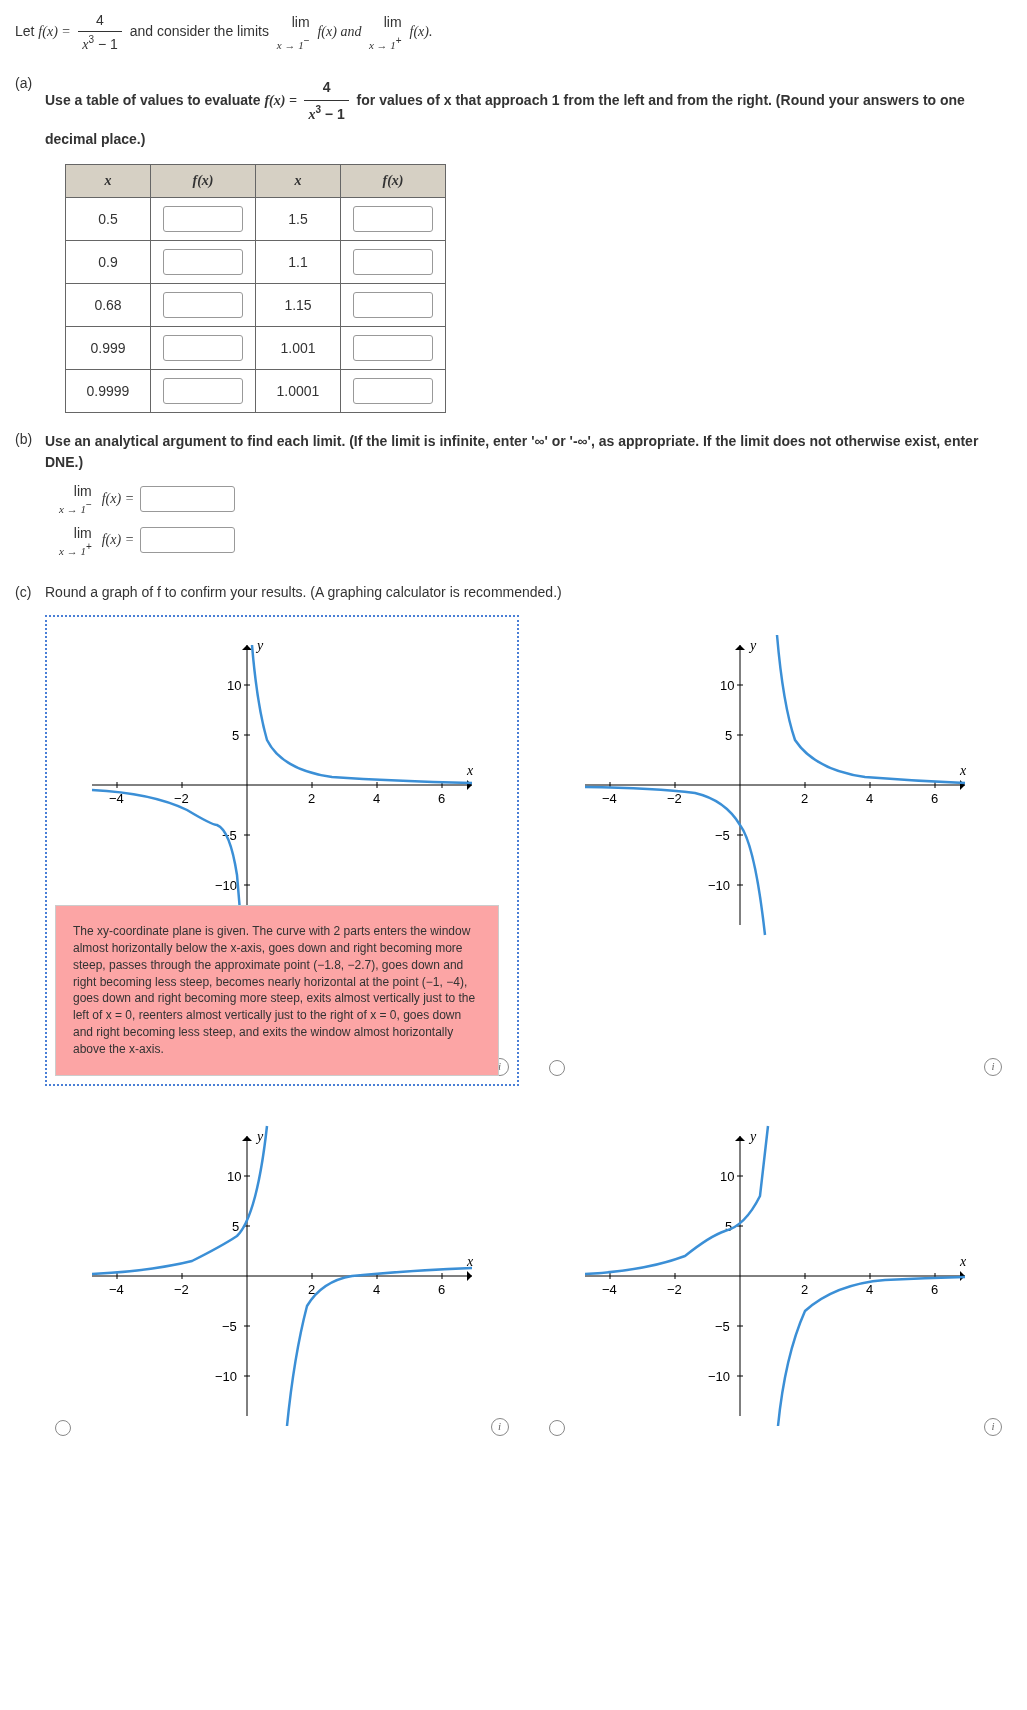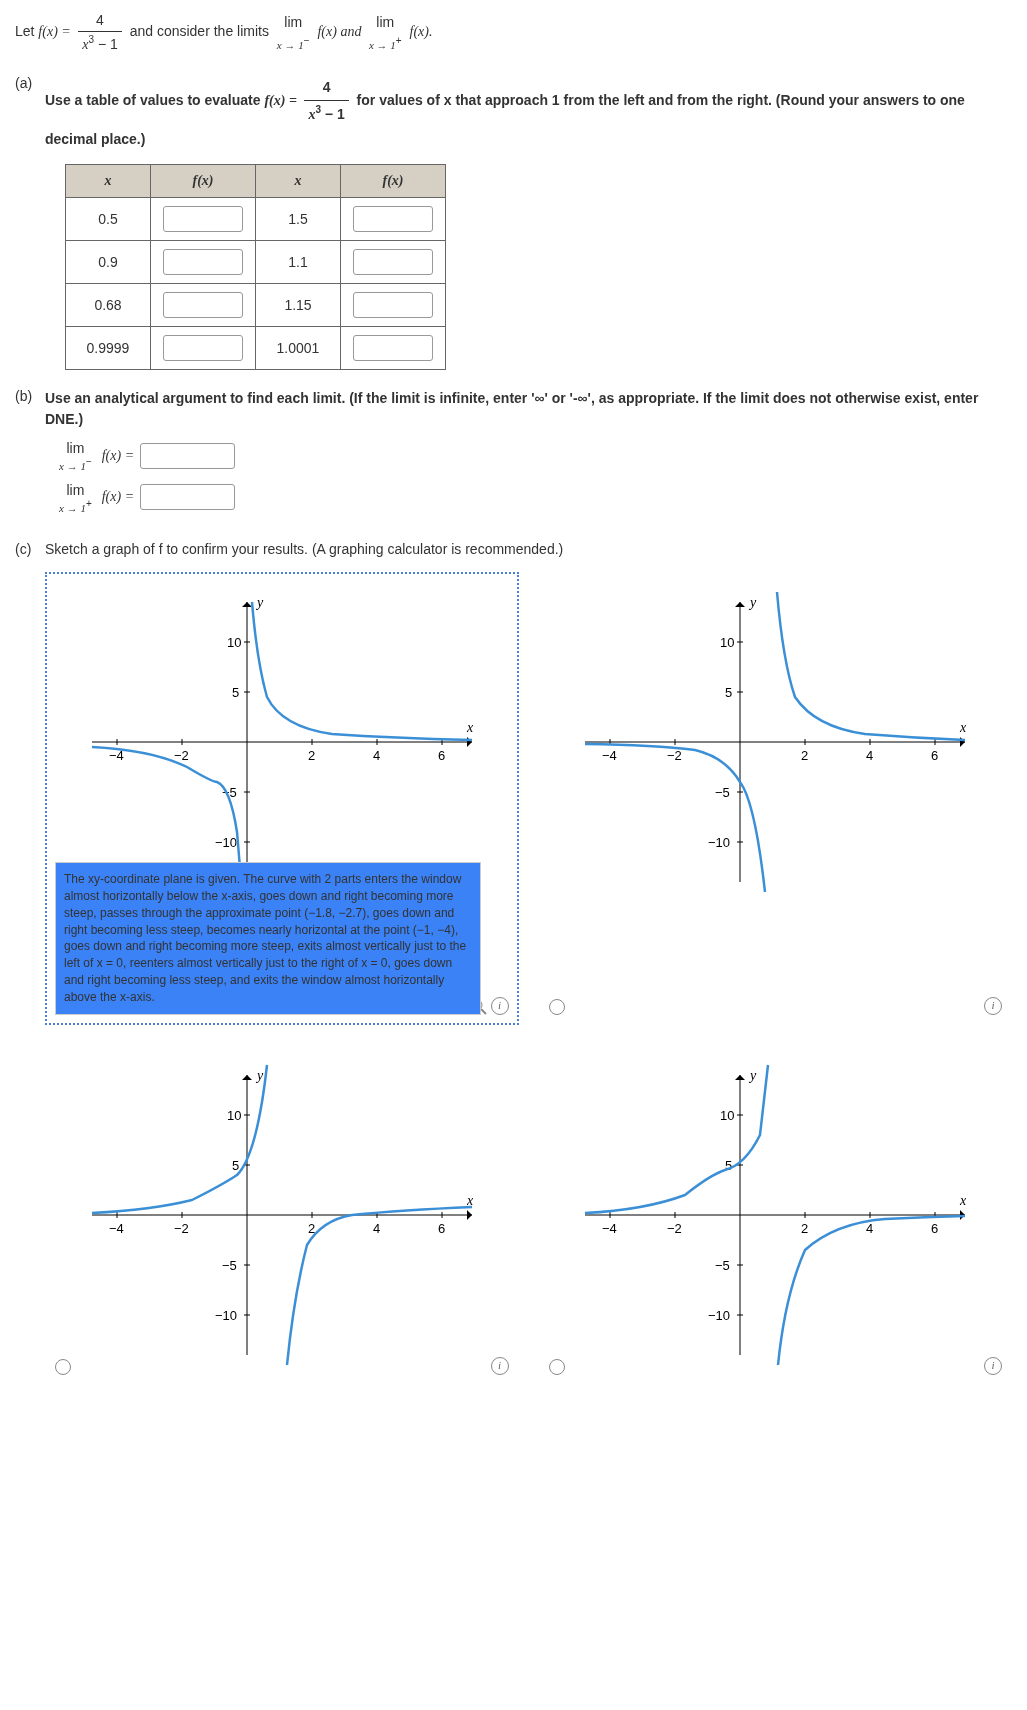--- a/index.html
+++ b/index.html
@@ -8,21 +8,21 @@
     color: #333;
     margin: 0;
     padding: 10px 15px;
     max-width: 1027px;
   }
   .math-italic { font-style: italic; font-family: 'Times New Roman', serif; }
   .intro { margin-bottom: 20px; line-height: 1.5; }
   .frac { display: inline-block; vertical-align: middle; text-align: center; margin: 0 4px; }
   .frac .num { display: block; border-bottom: 1px solid #333; padding: 0 4px; }
   .frac .den { display: block; padding: 0 4px; }
-  .lim-block { display: inline-block; vertical-align: middle; text-align: center; margin: 0 4px; }
+  .lim-block { display: inline-block; vertical-align: middle; text-align: right; margin: 0 4px; }
   .lim-block .top { display: block; }
   .lim-block .bot { display: block; font-size: 11px; }
   sup { font-size: 10px; }
   .part { display: flex; margin-bottom: 18px; }
   .part-label { width: 30px; flex-shrink: 0; }
   .part-content { flex: 1; }
   table.values { border-collapse: collapse; margin-top: 12px; margin-left: 20px; }
   table.values th, table.values td { border: 1px solid #666; padding: 8px 12px; text-align: center; }
   table.values th { background: #d6d0c4; font-weight: bold; font-style: italic; font-family: 'Times New Roman', serif;}
   table.values td.xval { min-width: 60px; }
@@ -32,21 +32,21 @@
   .limit-row { display: flex; align-items: center; margin: 10px 0 10px 10px; gap: 6px;}
   .graph-grid { display: grid; grid-template-columns: 1fr 1fr; gap: 20px; margin-top: 15px; }
   .graph-cell { position: relative; border: 2px dotted transparent; padding: 8px; }
   .graph-cell.selected { border-color: #4a7fd6; }
   .radio-wrap { position: absolute; bottom: 8px; left: 8px; display:flex; align-items:center; gap:4px;}
   .radio-circle { width: 14px; height: 14px; border: 1px solid #888; border-radius: 50%; display: inline-flex; align-items:center; justify-content:center; background:#fff;}
   .radio-circle.checked::after { content:''; width:8px; height:8px; background:#1a73e8; border-radius:50%; }
   .info-icon { position: absolute; bottom: 8px; right: 8px; width: 16px; height: 16px; border: 1px solid #888; border-radius: 50%; text-align: center; font-size: 11px; line-height: 14px; font-style: italic; font-family: serif; color:#666; cursor:pointer;}
   .mag-icon { position:absolute; bottom:8px; right:30px; width:16px; height:16px; cursor:pointer;}
   svg.plot { display: block; margin: 0 auto; }
-  .alt-text-box { background: #3b82f6; border: 1px solid #ccc; padding: 8px; font-size: 12px; line-height: 1.4; margin-top: -40px; position:relative; z-index:5; width: 90%;}
+  .alt-text-box { background: #fca5a5; border: 1px solid #ccc; padding: 17px; font-size: 12px; line-height: 1.4; margin-top: -40px; position:relative; z-index:5; width: 90%;}
 </style>
 </head>
 <body>
 
 <div class="intro">
   <span>Let </span>
   <span class="math-italic">f(x) = </span>
   <span class="frac">
     <span class="num">4</span>
     <span class="den">
@@ -100,20 +100,26 @@
             <td class="xval">1.1</td>
             <td class="fxval"><input class="ans-box" style=""></td>
           </tr>
       <tr>
             <td class="xval">0.68</td>
             <td class="fxval"><input class="ans-box" style=""></td>
             <td class="xval">1.15</td>
             <td class="fxval"><input class="ans-box" style=""></td>
           </tr>
       <tr>
+            <td class="xval">0.999</td>
+            <td class="fxval"><input class="ans-box" style=""></td>
+            <td class="xval">1.001</td>
+            <td class="fxval"><input class="ans-box" style=""></td>
+          </tr>
+      <tr>
             <td class="xval">0.9999</td>
             <td class="fxval"><input class="ans-box" style=""></td>
             <td class="xval">1.0001</td>
             <td class="fxval"><input class="ans-box" style=""></td>
           </tr>
     </tbody>
       </table>
   </div>
 </div>
 
@@ -136,21 +142,21 @@
       </span>
       <span class="math-italic"> f(x) = </span>
       <input class="ans-box-wide" style="">
     </div>
   </div>
 </div>
 
 <div class="part">
   <div class="part-label">(c)</div>
   <div class="part-content">
-    <div>Sketch a graph of f to confirm your results. (A graphing calculator is recommended.)</div>
+    <div>Round a graph of f to confirm your results. (A graphing calculator is recommended.)</div>
 
     <div class="graph-grid">
 
       <div class="graph-cell selected">
         <svg class="plot" width="420" height="320" viewBox="0 0 420 320">
           <line x1="20" y1="160" x2="400" y2="160" stroke="#000"></line>
           <line x1="175" y1="20" x2="175" y2="300" stroke="#000"></line>
           <polyline points="400,160 395,155 395,165" fill="#000"></polyline>
           <polyline points="175,20 170,25 180,25" fill="#000"></polyline>
           <text x="395" y="150" font-style="italic" font-family="serif">x</text>

